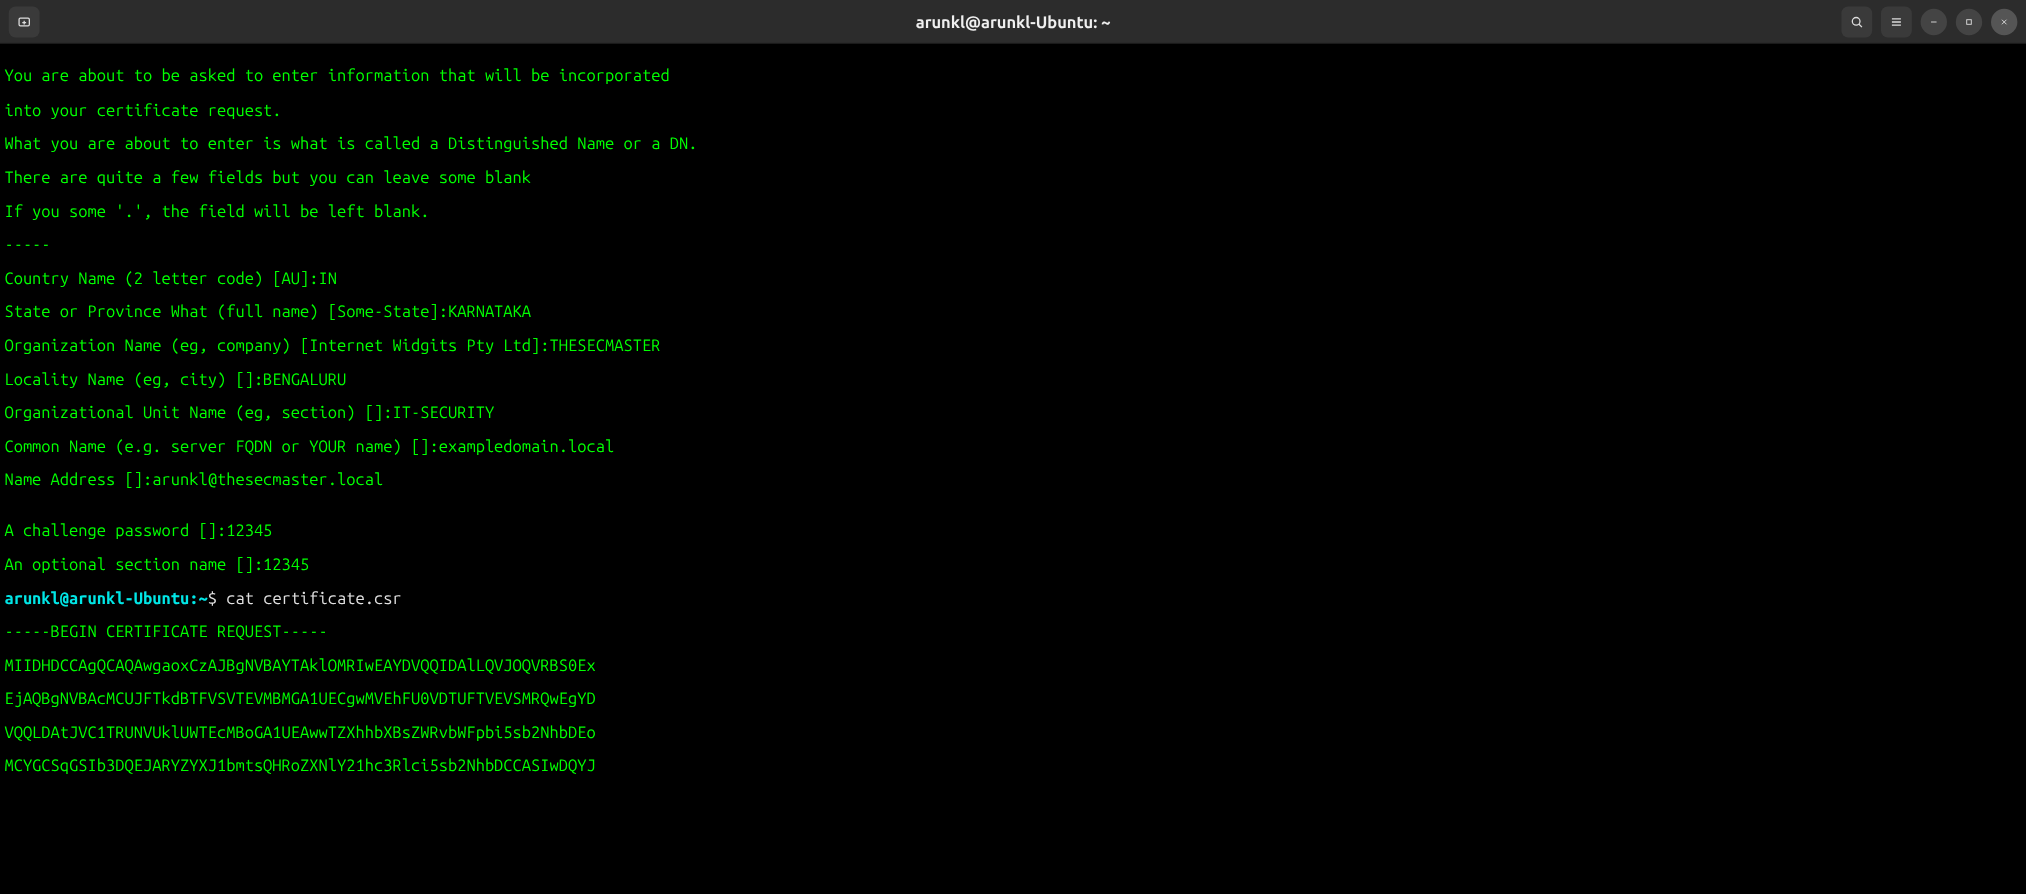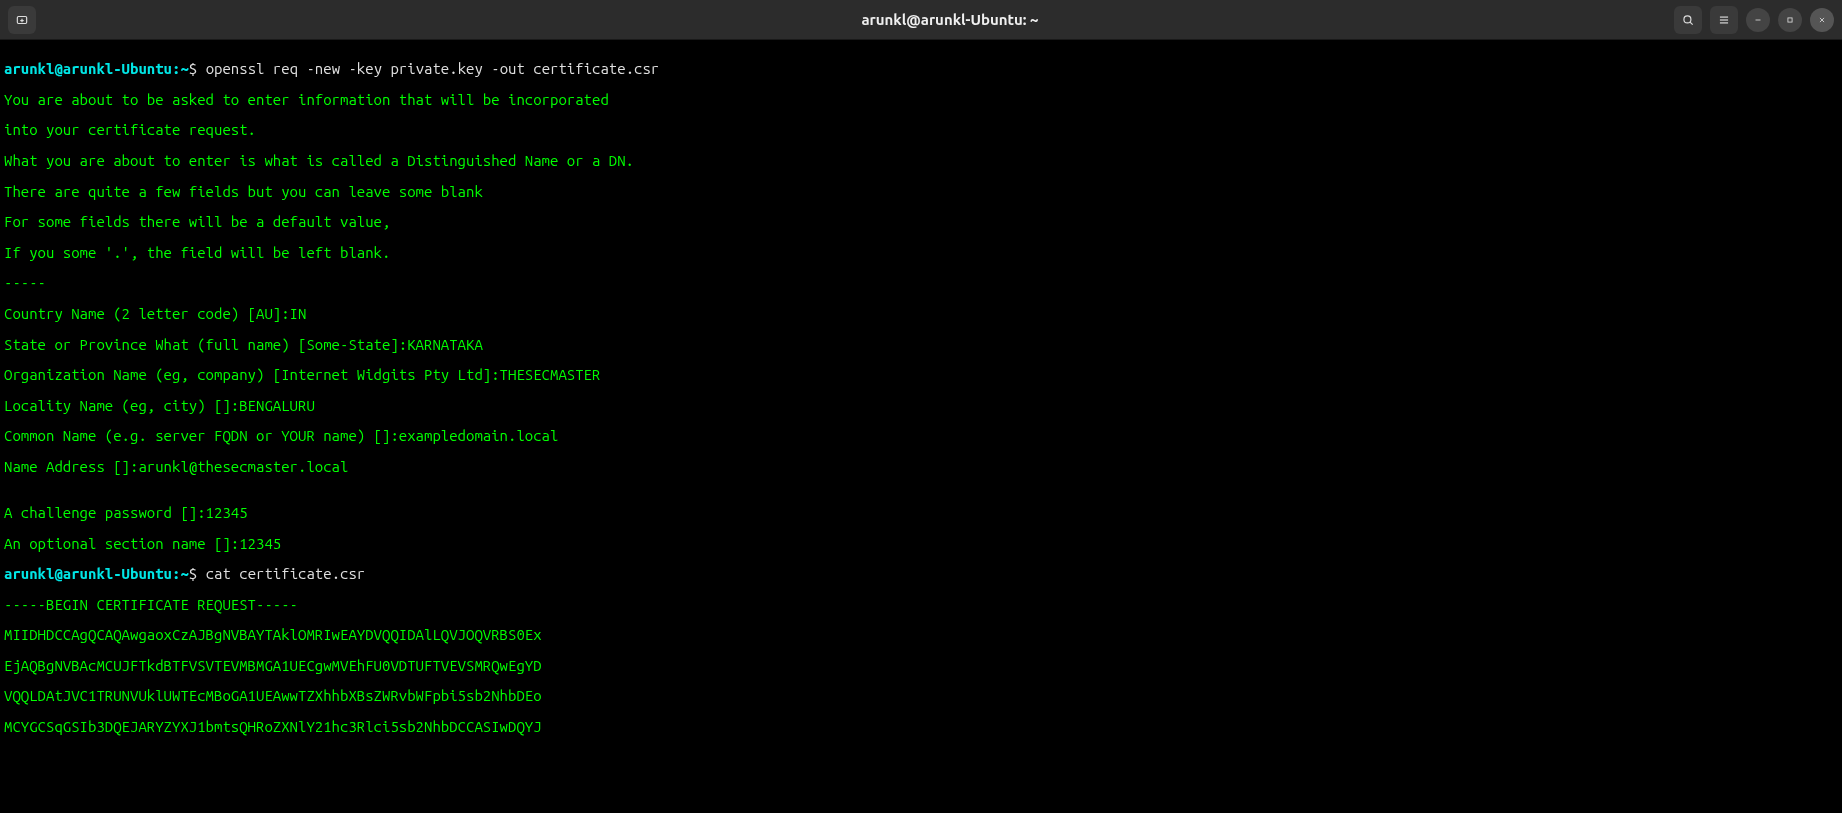--- a/index.html
+++ b/index.html
@@ -1,19 +1,19 @@
 <!DOCTYPE html>
 <html><head>
 <meta charset="utf-8">
 <style>
 * { margin: 0; padding: 0; box-sizing: border-box; }
 html, body { width: 1842px; height: 813px; background: #000; font-family: "Ubuntu Mono", "DejaVu Sans Mono", monospace; overflow: hidden; }
 .titlebar { height: 40px; background: #2c2c2c; display: flex; align-items: center; justify-content: space-between; padding: 0 8px; border-bottom: 1px solid #1a1a1a; }
 .titlebar-left, .titlebar-right { display: flex; align-items: center; gap: 8px; }
-.titlebar-title { color: #f0f0f0; font-family: "Ubuntu", sans-serif; font-size: 15px; font-weight: 600; position: absolute; left: 50%; transform: translateX(-50%); margin-left: 29px; }
+.titlebar-title { color: #f0f0f0; font-family: "Ubuntu", sans-serif; font-size: 15px; font-weight: 600; position: absolute; left: 50%; transform: translateX(-50%); }
 .tb-btn { width: 28px; height: 28px; border-radius: 6px; background: #3a3a3a; display: flex; align-items: center; justify-content: center; cursor: pointer; color: #ddd; }
 .tb-btn.round { width: 24px; height: 24px; border-radius: 50%; background: #444; }
 .tb-btn svg { width: 14px; height: 14px; fill: none; stroke: #ddd; stroke-width: 2; }
 .tb-btn.round svg { width: 10px; height: 10px; }
 .tb-btn.close { background: #555; }
 .terminal { padding: 6px 4px; font-size: 15px; line-height: 15.3px; white-space: pre; color: #00ff00; }
 .prompt-user { color: #00e6e6; font-weight: bold; }
 .prompt-path { color: #00e6e6; font-weight: bold; }
 .prompt-dollar { color: #e0e0e0; }
 .cmd { color: #e0e0e0; }
@@ -59,32 +59,31 @@
     <div class="tb-btn round close">
       <svg viewBox="0 0 24 24">
           <line x1="7" y1="7" x2="17" y2="17"></line>
           <line x1="17" y1="7" x2="7" y2="17"></line>
         </svg>
     </div>
   </div>
 </div>
 
 <div class="terminal">
-<div><span class="prompt-user">arunkl@arunkl-Ubuntu</span><span class="prompt-user">:</span><span class="prompt-path">~</span><span class="prompt-dollar">$</span><span class="cmd"> openssl req -new -key private.key -out certificate.csr</span></div>
 <div>You are about to be asked to enter information that will be incorporated</div>
 <div>into your certificate request.</div>
 <div>What you are about to enter is what is called a Distinguished Name or a DN.</div>
 <div>There are quite a few fields but you can leave some blank</div>
-<div>For some fields there will be a default value,</div>
 <div>If you some '.', the field will be left blank.</div>
 <div>-----</div>
 <div>Country Name (2 letter code) [AU]:IN</div>
 <div>State or Province What (full name) [Some-State]:KARNATAKA</div>
 <div>Organization Name (eg, company) [Internet Widgits Pty Ltd]:THESECMASTER</div>
 <div>Locality Name (eg, city) []:BENGALURU</div>
+<div>Organizational Unit Name (eg, section) []:IT-SECURITY</div>
 <div>Common Name (e.g. server FQDN or YOUR name) []:exampledomain.local</div>
 <div>Name Address []:arunkl@thesecmaster.local</div>
 <div></div>
 <div>A challenge password []:12345</div>
 <div>An optional section name []:12345</div>
 <div><span class="prompt-user">arunkl@arunkl-Ubuntu</span><span class="prompt-user">:</span><span class="prompt-path">~</span><span class="prompt-dollar">$</span><span class="cmd"> cat certificate.csr</span></div>
 <div>-----BEGIN CERTIFICATE REQUEST-----</div>
 <div>MIIDHDCCAgQCAQAwgaoxCzAJBgNVBAYTAklOMRIwEAYDVQQIDAlLQVJOQVRBS0Ex</div>
 <div>EjAQBgNVBAcMCUJFTkdBTFVSVTEVMBMGA1UECgwMVEhFU0VDTUFTVEVSMRQwEgYD</div>
 <div>VQQLDAtJVC1TRUNVUklUWTEcMBoGA1UEAwwTZXhhbXBsZWRvbWFpbi5sb2NhbDEo</div>

